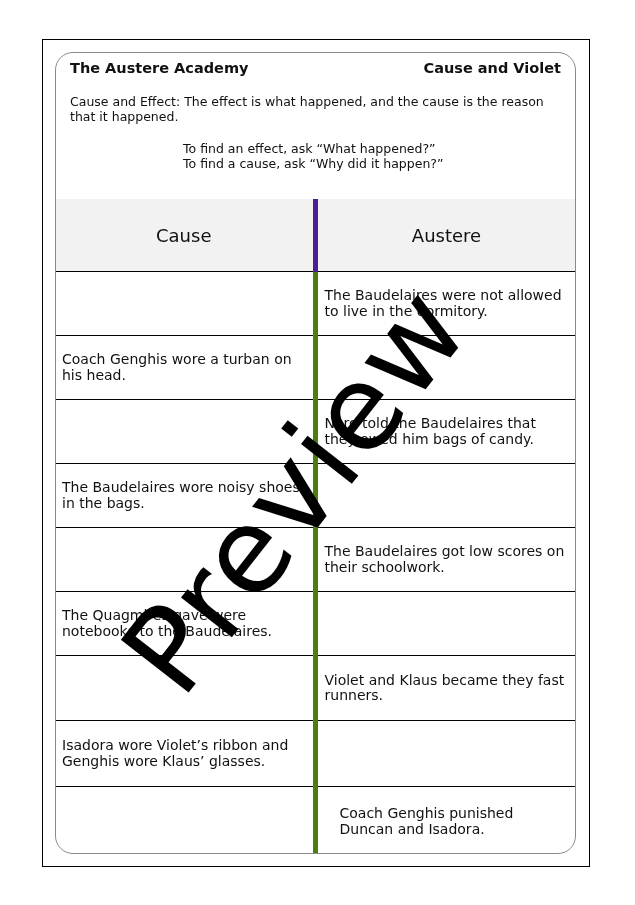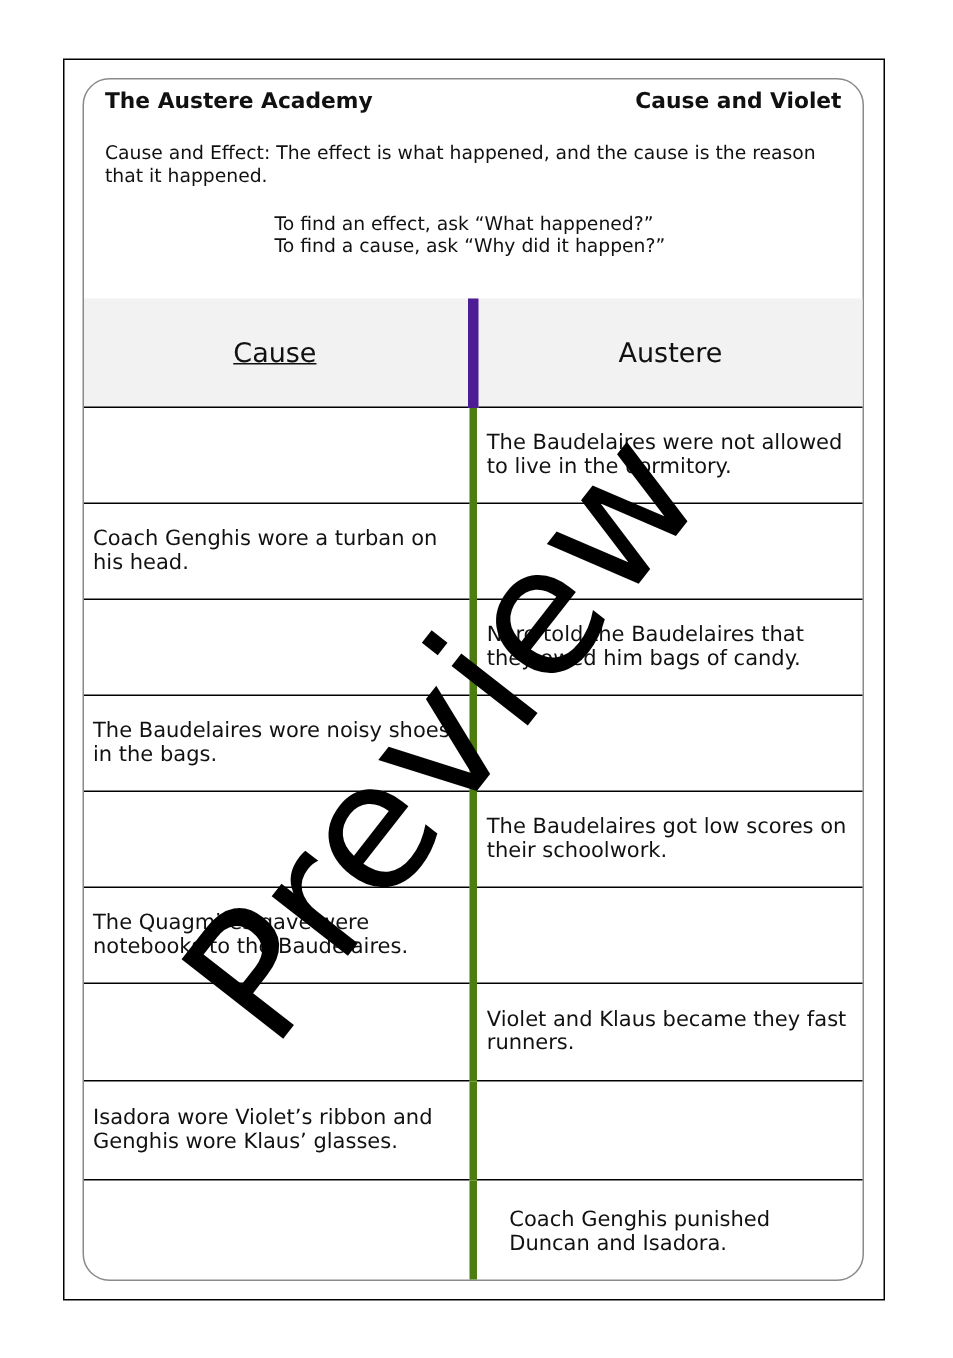--- a/index.html
+++ b/index.html
@@ -9,21 +9,21 @@
                 border: 1px solid #000; box-sizing: border-box; }
   .card { position: absolute; left: 55px; top: 52px; width: 521px; height: 802px;
           border: 1.5px solid #8a8a8a; border-radius: 18px; box-sizing: border-box; overflow: hidden; background:#fff; }
   .hdr-left { position: absolute; left: 14px; top: 7px; font-size: 14.5px; font-weight: bold; }
   .hdr-right { position: absolute; right: 14px; top: 7px; font-size: 14.5px; font-weight: bold; }
   .intro { position: absolute; left: 14px; top: 41px; width: 480px; font-size: 12.5px; line-height: 15px; }
   .tips { position: absolute; left: 100px; top: 88px; font-size: 12.5px; line-height: 15px; margin-left: 27px; }
   .tips div { white-space: nowrap; }
   table { position: absolute; left: -1px; top: 146px; width: 521px; border-collapse: collapse; table-layout: fixed; }
   th { background: #f2f2f2; font-weight: normal; font-size: 18px; height: 70px; border-bottom: 1.5px solid #000; }
-  th.cause-col { border-right: 7px solid #4c1d95; text-decoration: underline; }
+  th.cause-col { border-right: 5px solid #4c1d95; }
   th.effect-col { border-right: 1.5px solid #000; }
   td { vertical-align: middle; font-size: 14px; line-height: 15.5px; padding: 0 7px; border-bottom: 1px solid #000; box-sizing: border-box; }
   td.c { border-right: 5px solid #4d7c0f; }
   td.e { border-right: 1px solid #8a8a8a; }
   tr.last td { border-bottom: none; }
   .watermark { position: absolute; left: 295px; top: 490px; font-size: 118px; font-family: "DejaVu Sans", sans-serif;
                color: #000; transform: translate(-50%, -50%) rotate(-52deg); white-space: nowrap; letter-spacing: 2px;
                pointer-events: none; }
 </style>
 </head>

